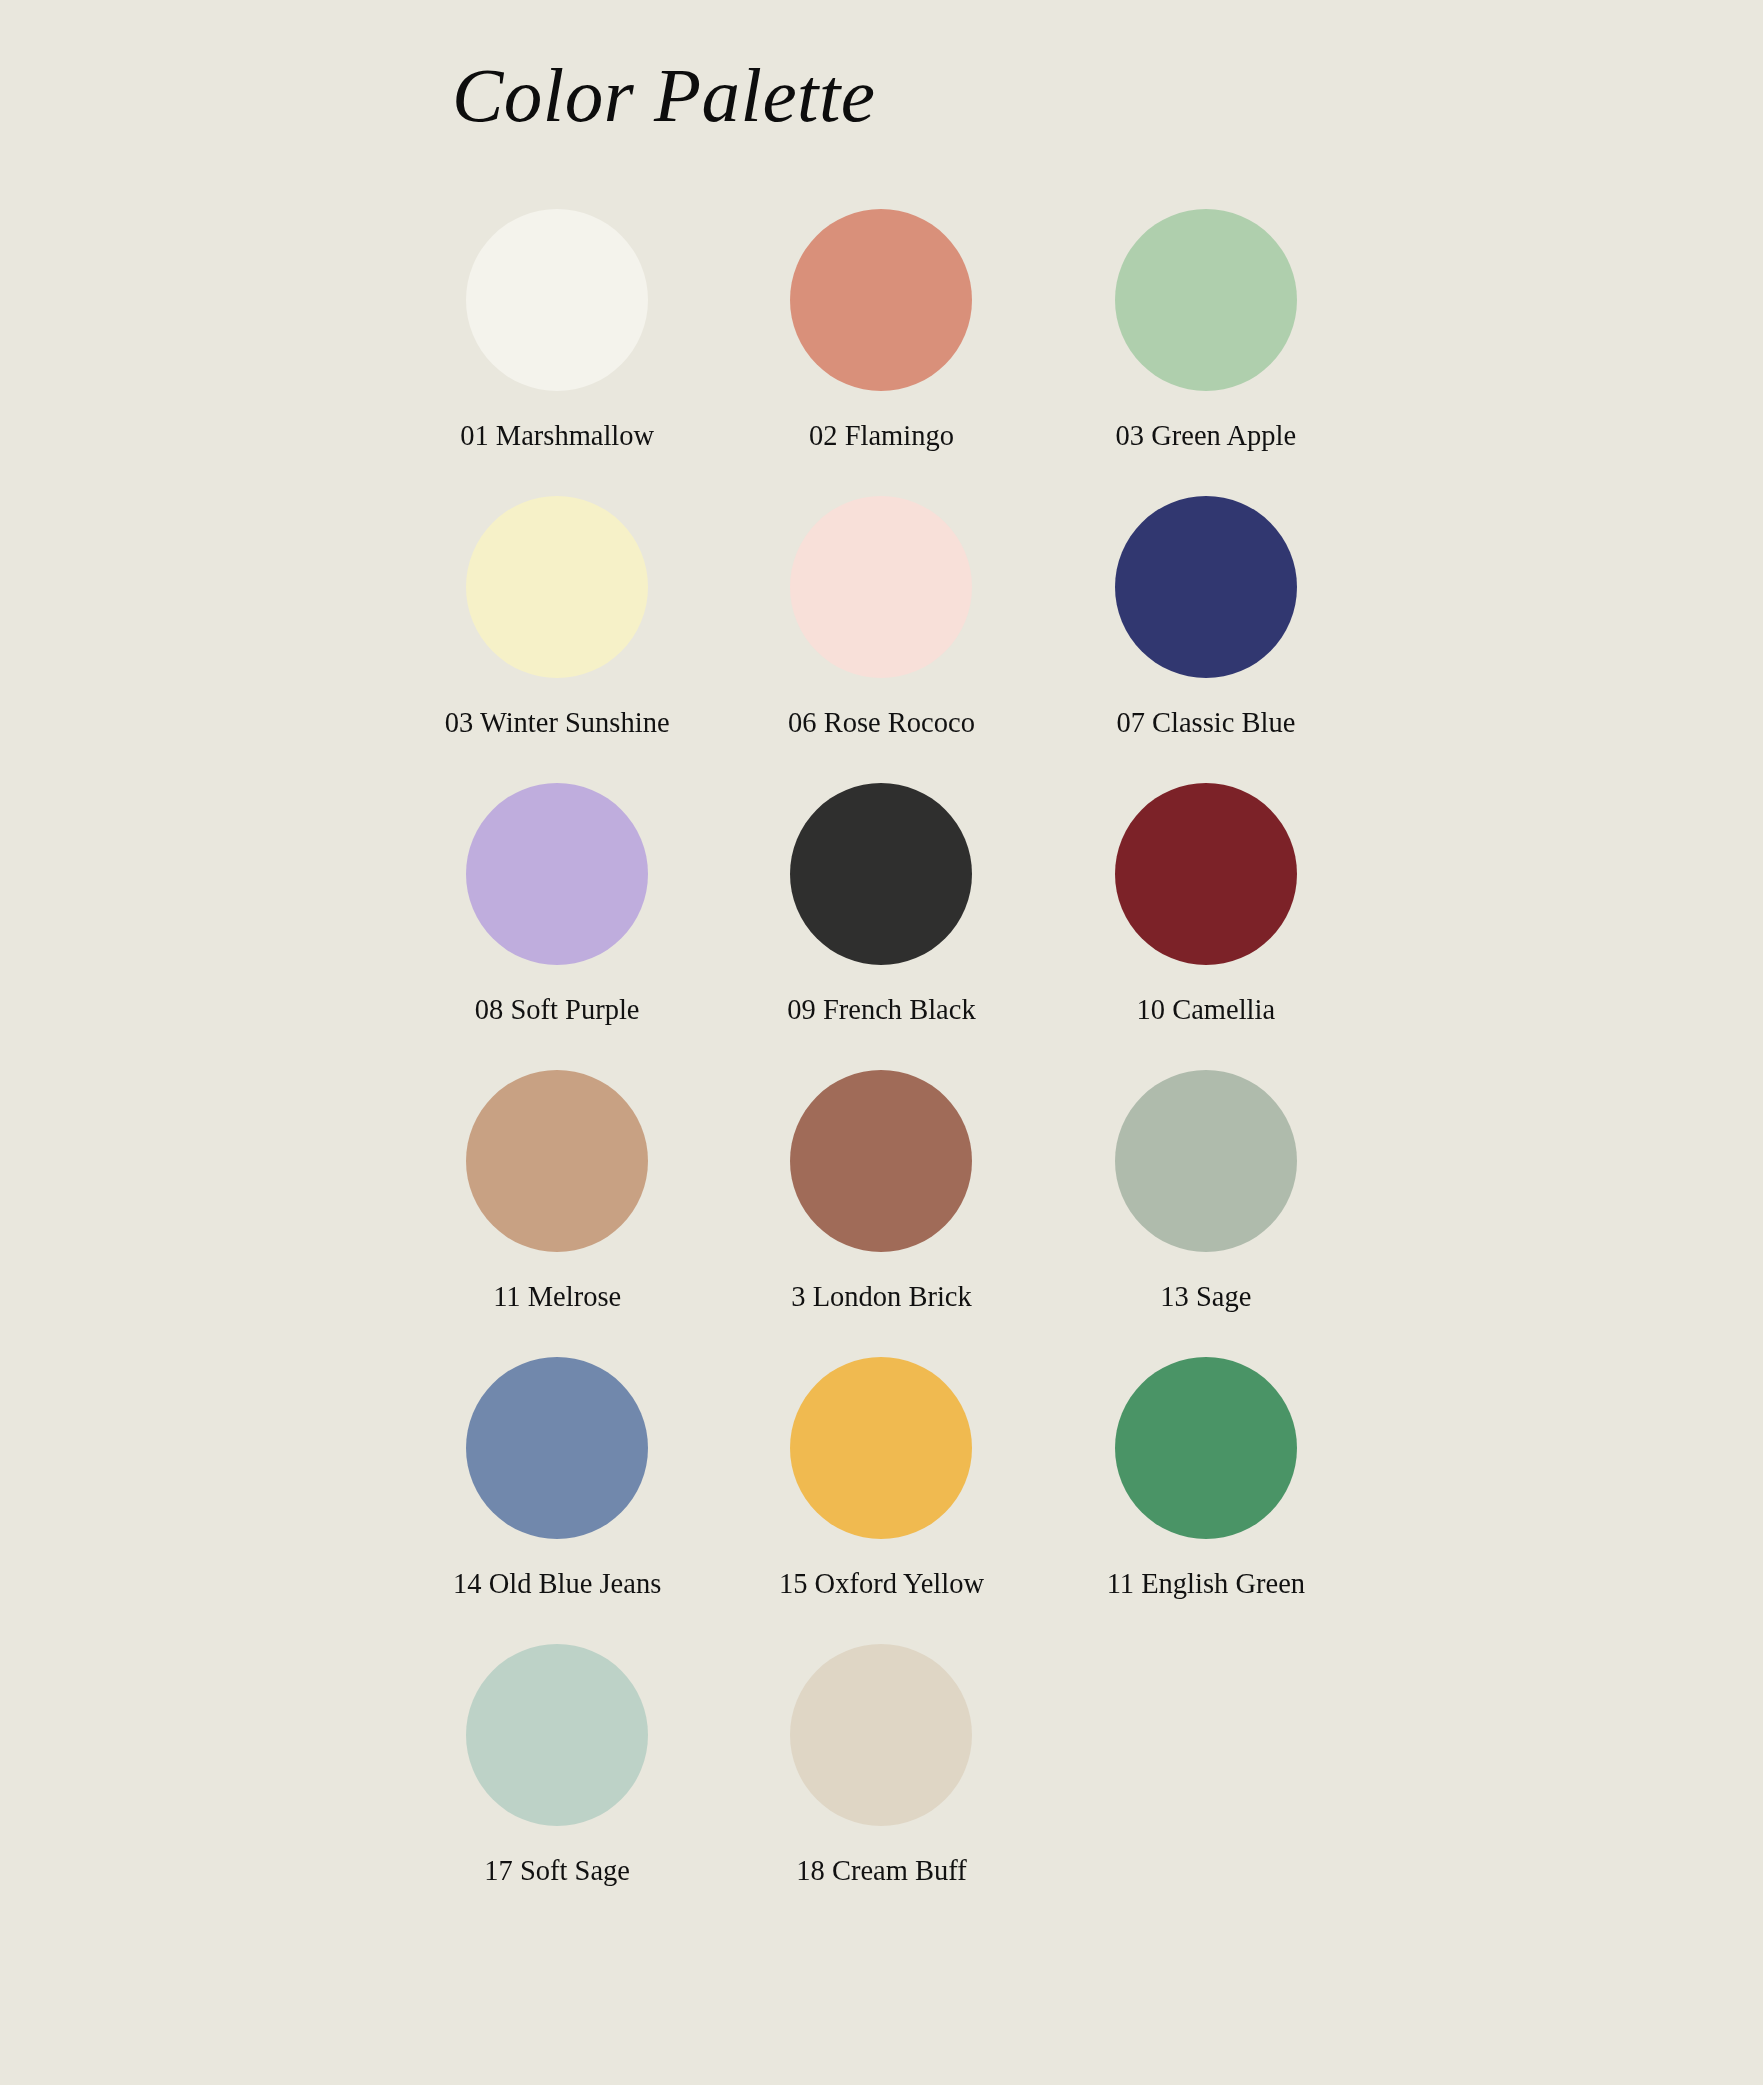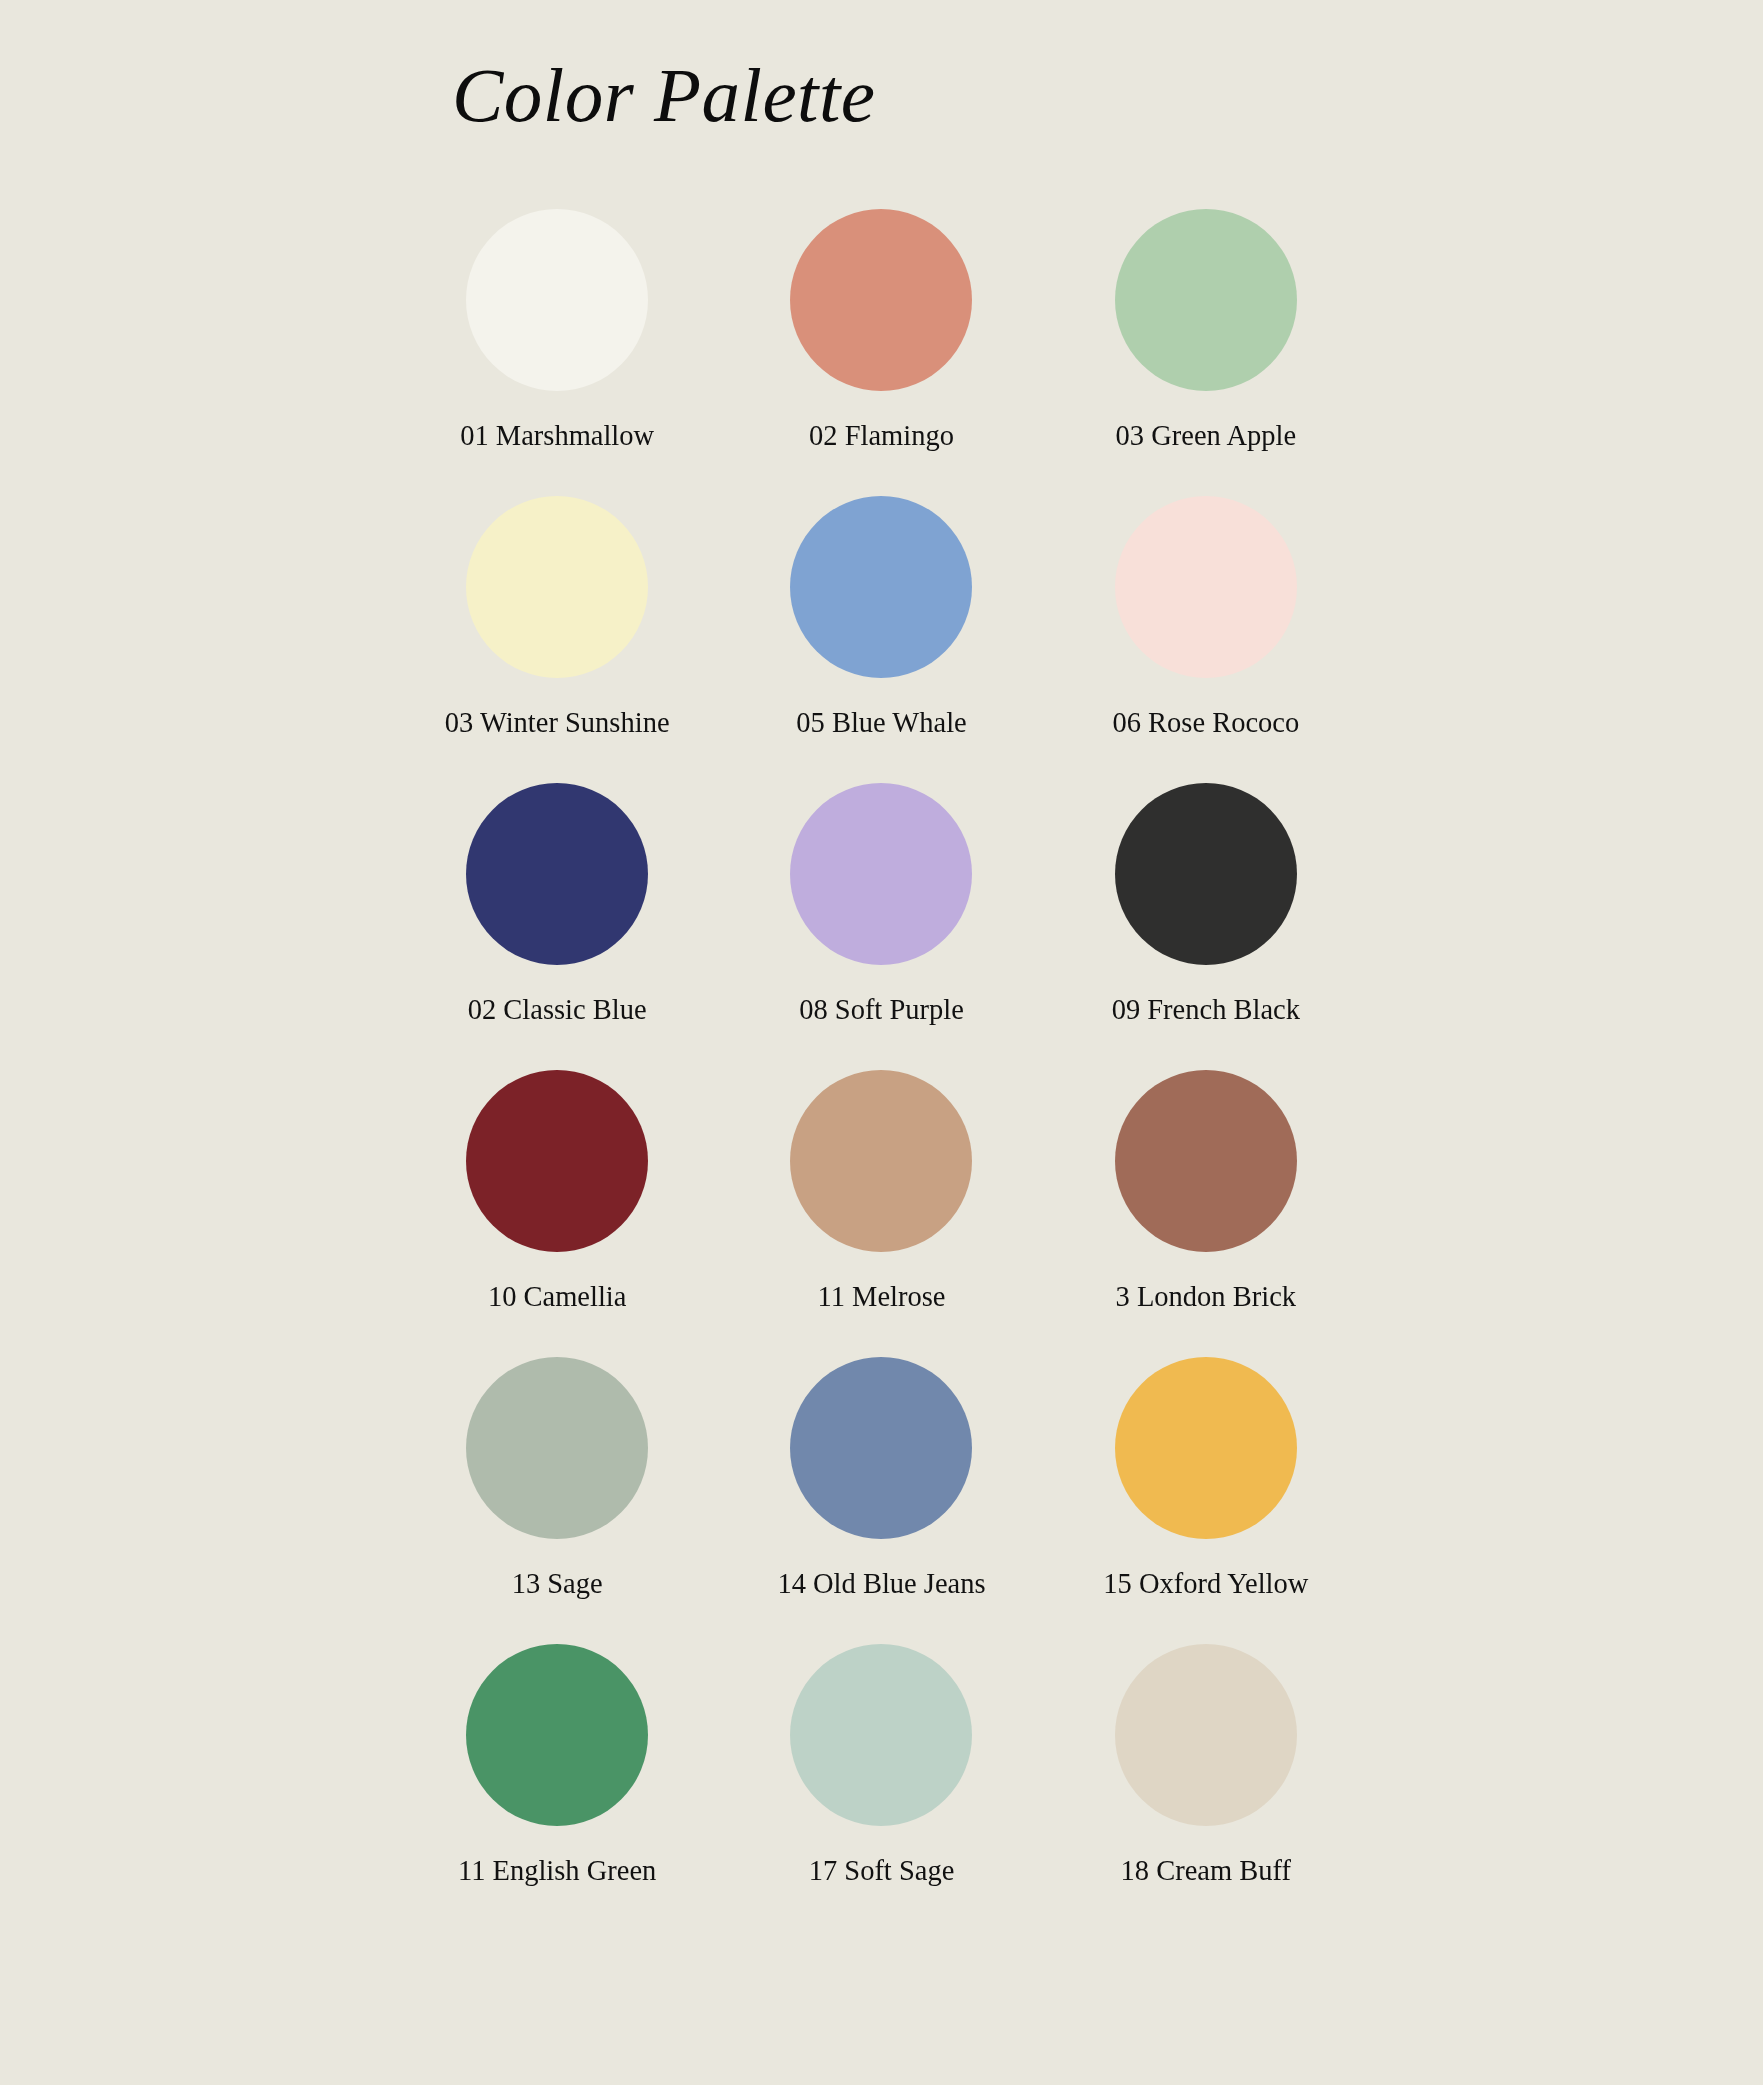--- a/index.html
+++ b/index.html
@@ -85,33 +85,29 @@
     <div class="cell">
       <div class="swatch" style="background: rgb(175, 207, 173);"></div>
       <div class="swatch-label">03 Green Apple</div>
     </div>
 
     <div class="cell">
       <div class="swatch" style="background: rgb(246, 241, 200);"></div>
       <div class="swatch-label">03 Winter Sunshine</div>
     </div>
 
-    <div class="cell">
-      <div class="swatch" style="background: rgb(127, 163, 210);"></div>
-      <div class="swatch-label">05 Blue Whale</div>
-    </div>
 
     <div class="cell">
       <div class="swatch" style="background: rgb(248, 224, 217);"></div>
       <div class="swatch-label">06 Rose Rococo</div>
     </div>
 
     <div class="cell">
       <div class="swatch" style="background: rgb(49, 55, 112);"></div>
-      <div class="swatch-label">02 Classic Blue</div>
+      <div class="swatch-label">07 Classic Blue</div>
     </div>
 
     <div class="cell">
       <div class="swatch" style="background: rgb(191, 173, 221);"></div>
       <div class="swatch-label">08 Soft Purple</div>
     </div>
 
     <div class="cell">
       <div class="swatch" style="background: rgb(47, 47, 46);"></div>
       <div class="swatch-label">09 French Black</div>

